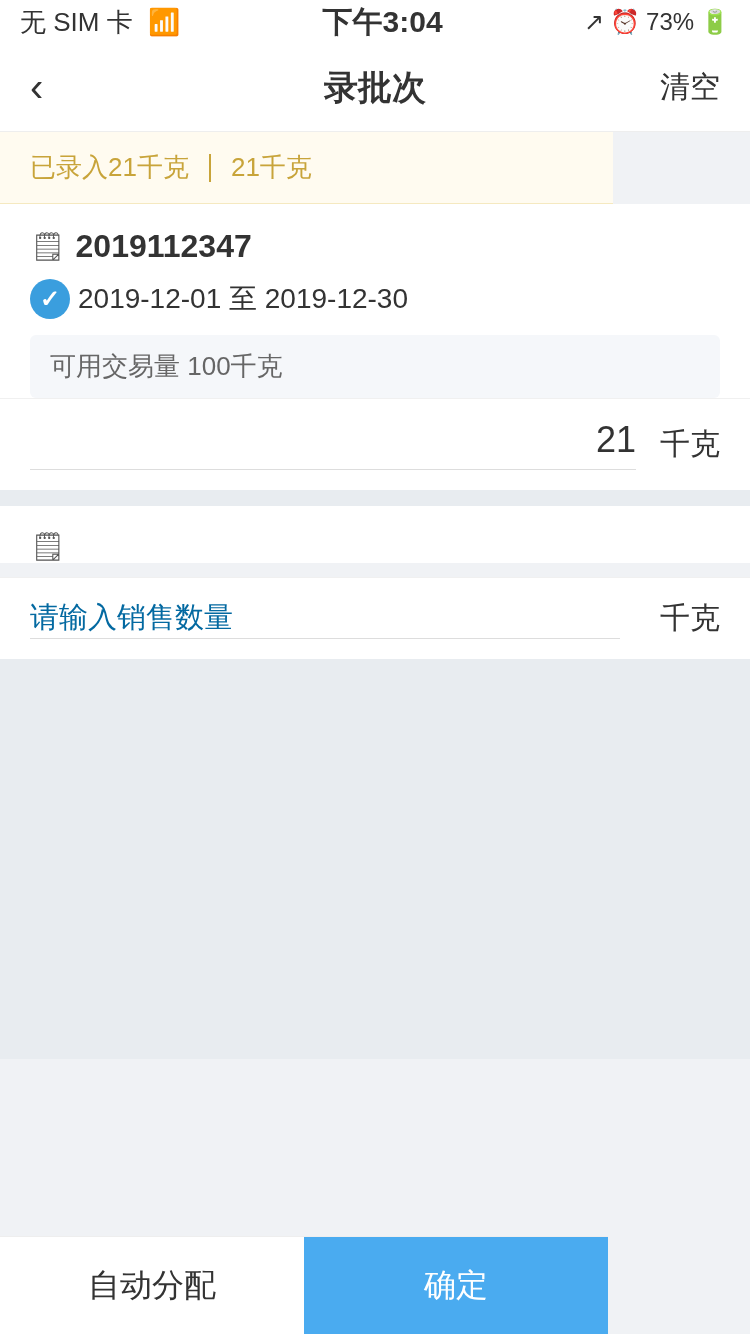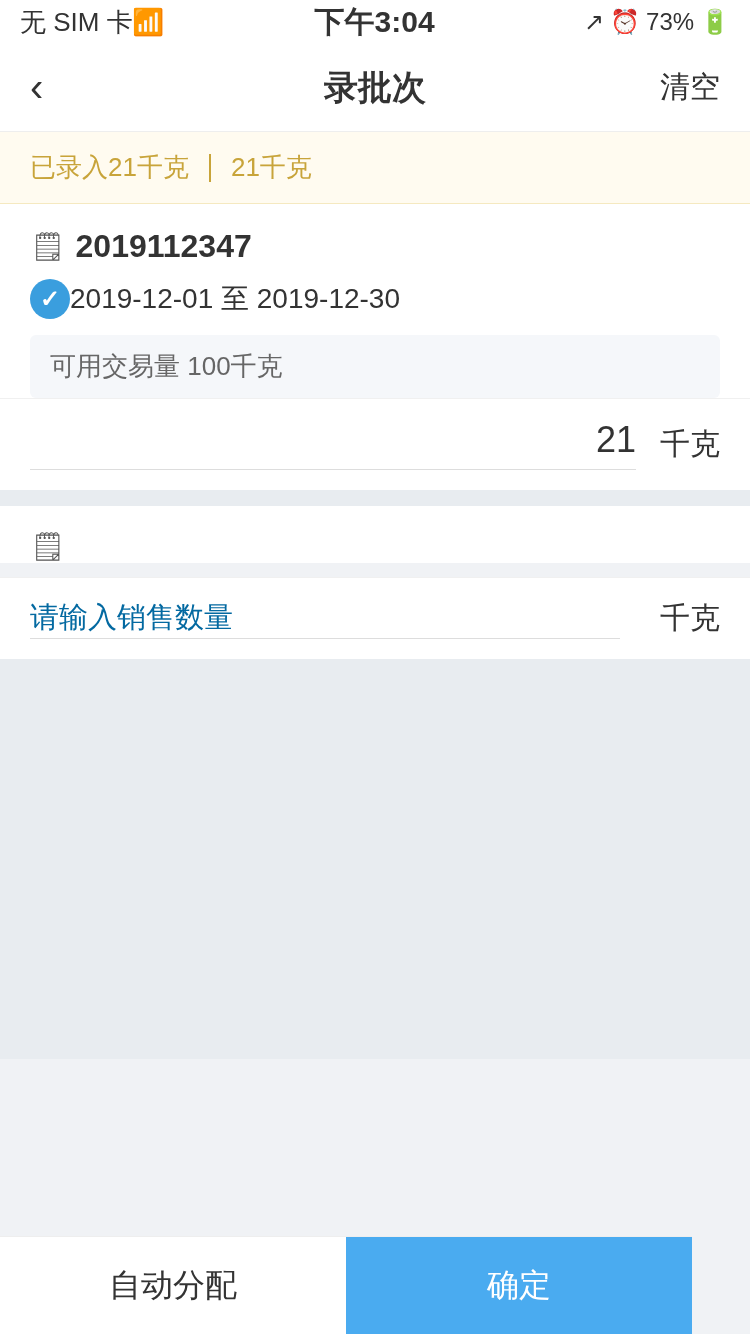--- a/index.html
+++ b/index.html
@@ -18,21 +18,21 @@
       width: 750px;
       height: 44px;
       background: #fff;
       display: flex;
       align-items: center;
       justify-content: space-between;
       padding: 0 20px;
       font-size: 28px;
       font-weight: 500;
     }
-    .status-left { display: flex; align-items: center; gap: 0; font-size: 26px; }
+    .status-left { display: flex; align-items: center; gap: 16px; font-size: 26px; }
     .status-center { font-size: 30px; font-weight: 700; }
     .status-right { display: flex; align-items: center; gap: 6px; font-size: 24px; }
 
     
     .nav-bar {
       width: 750px;
       height: 88px;
       background: #fff;
       display: flex;
       align-items: center;
@@ -52,21 +52,21 @@
       color: #333;
     }
     .nav-action {
       font-size: 30px;
       color: #333;
       cursor: pointer;
     }
 
     
     .info-bar {
-      width: 750px;
+      width: 613px;
       background: #fffbf0;
       padding: 18px 30px;
       display: flex;
       align-items: center;
       gap: 20px;
       border-bottom: 1px solid #f5e9c0;
     }
     .info-label {
       font-size: 26px;
       color: #c8a43a;
@@ -102,21 +102,21 @@
       color: #555;
     }
     .batch-id {
       font-size: 32px;
       font-weight: 600;
     }
 
     .batch-row {
       display: flex;
       align-items: center;
-      gap: 0;
+      gap: 8px;
       margin-bottom: 16px;
     }
     .radio-circle {
       width: 40px;
       height: 40px;
       border-radius: 50%;
       border: 2px solid #ccc;
       background: #fff;
       flex-shrink: 0;
     }
@@ -217,21 +217,21 @@
       background: #e8ecf0;
       flex: 1;
       min-height: 400px;
     }
 
     
     .bottom-bar {
       position: fixed;
       bottom: 0;
       left: 0;
-      width: 692px;
+      width: 608px;
       height: 98px;
       display: flex;
       background: #fff;
       border-top: 1px solid #eee;
     }
     .bottom-btn-auto {
       flex: 1;
       display: flex;
       align-items: center;
       justify-content: center;

